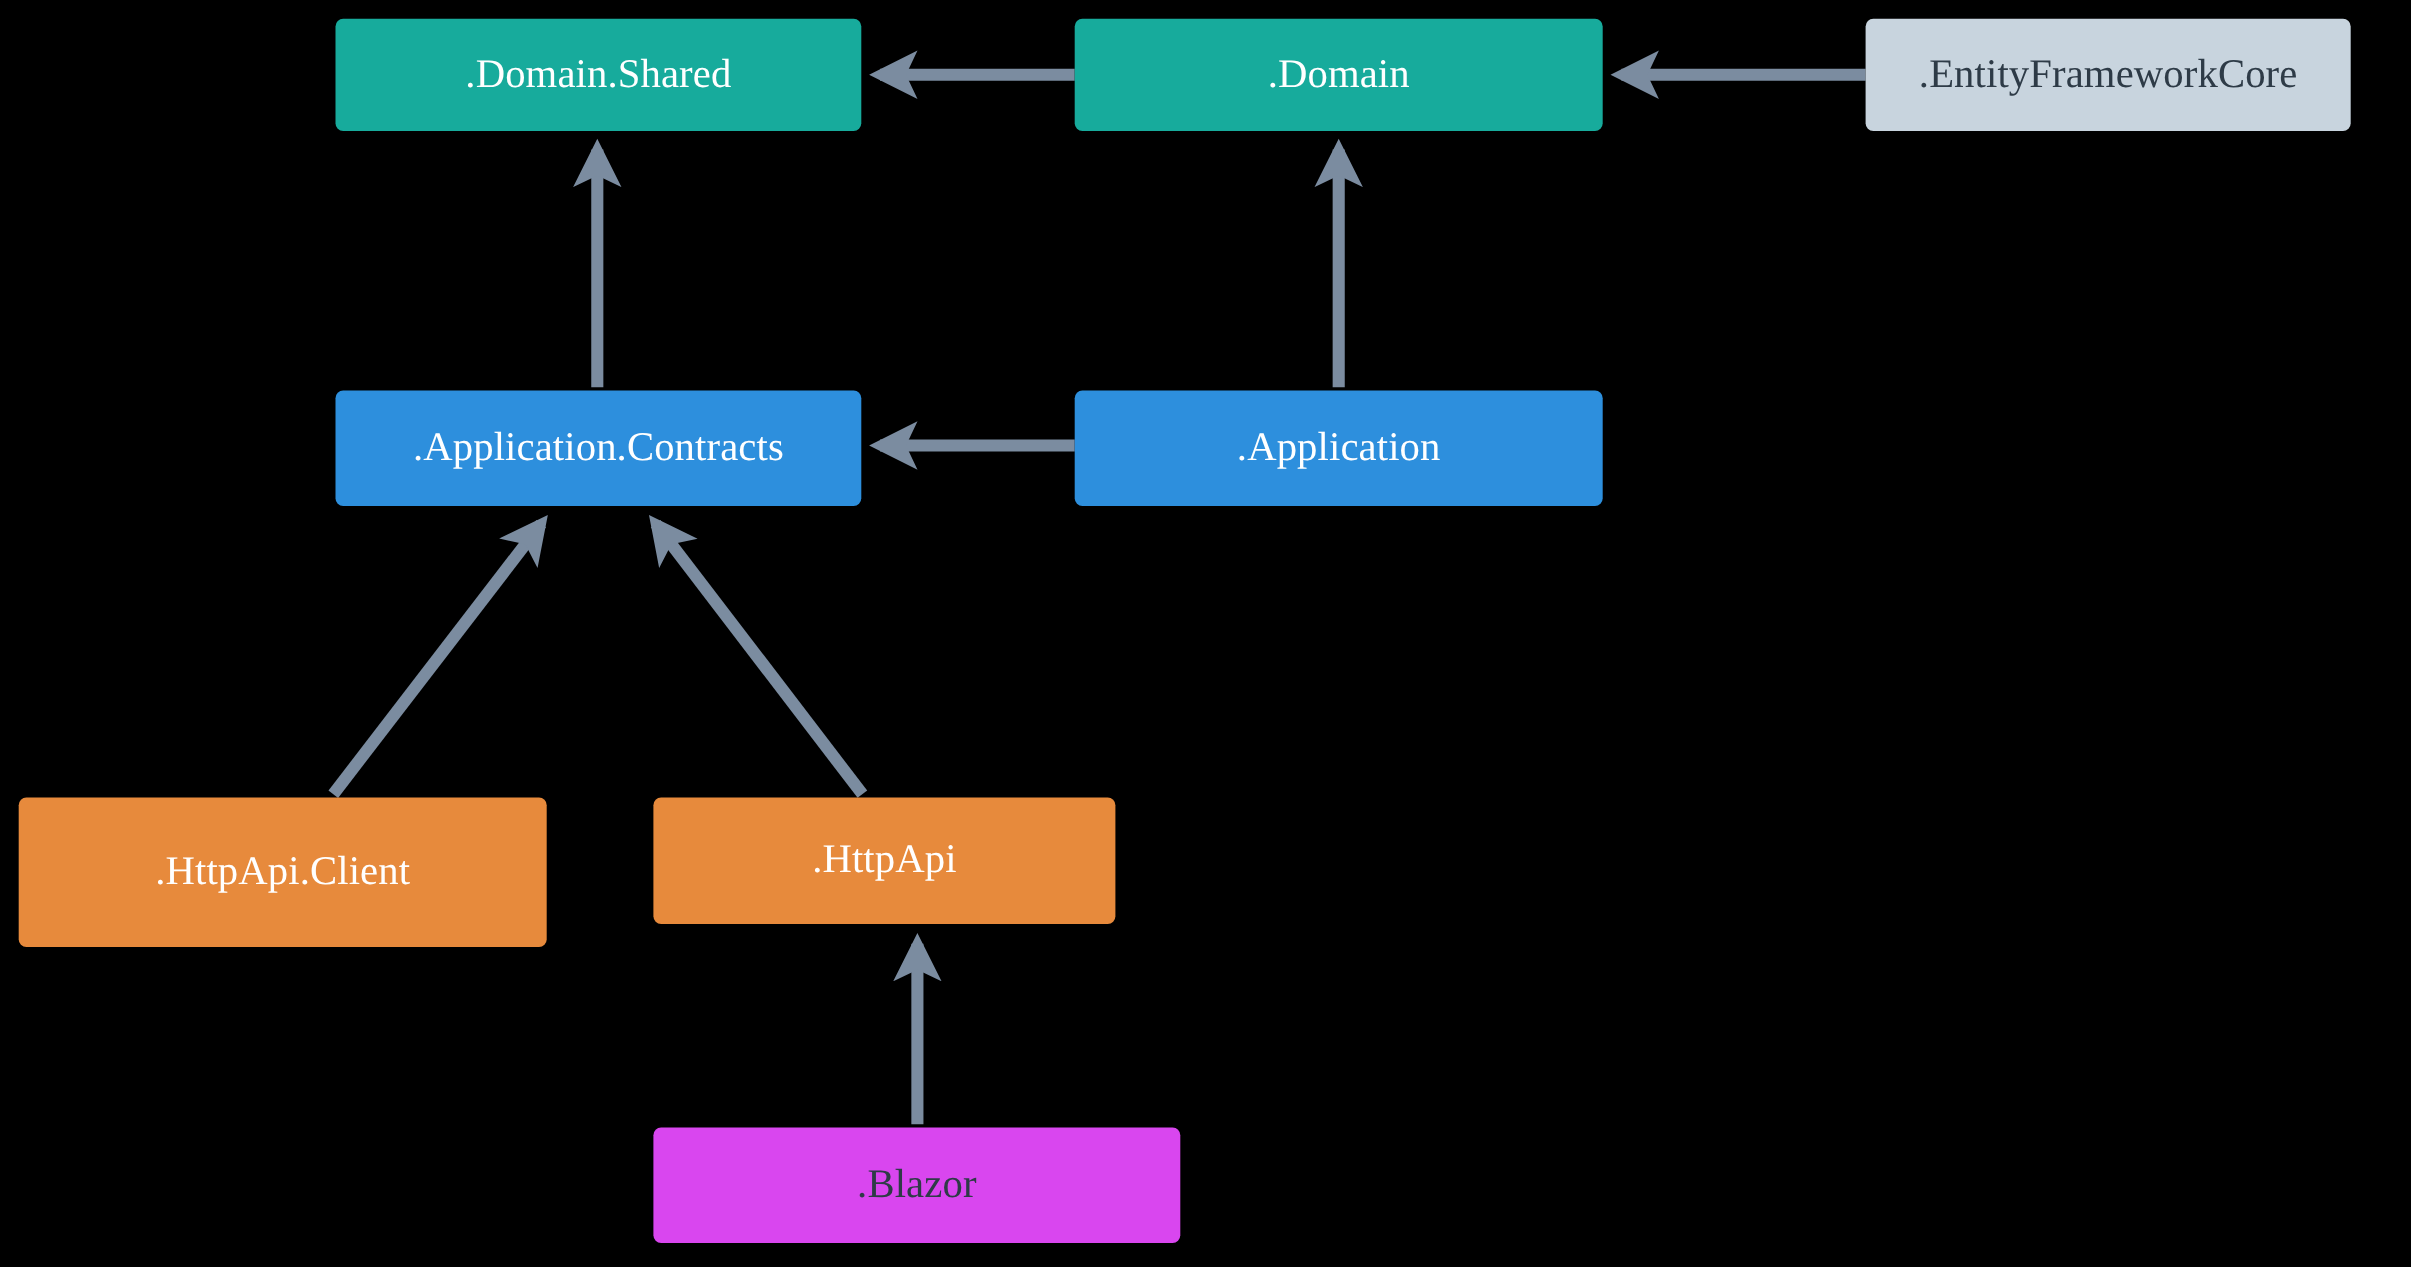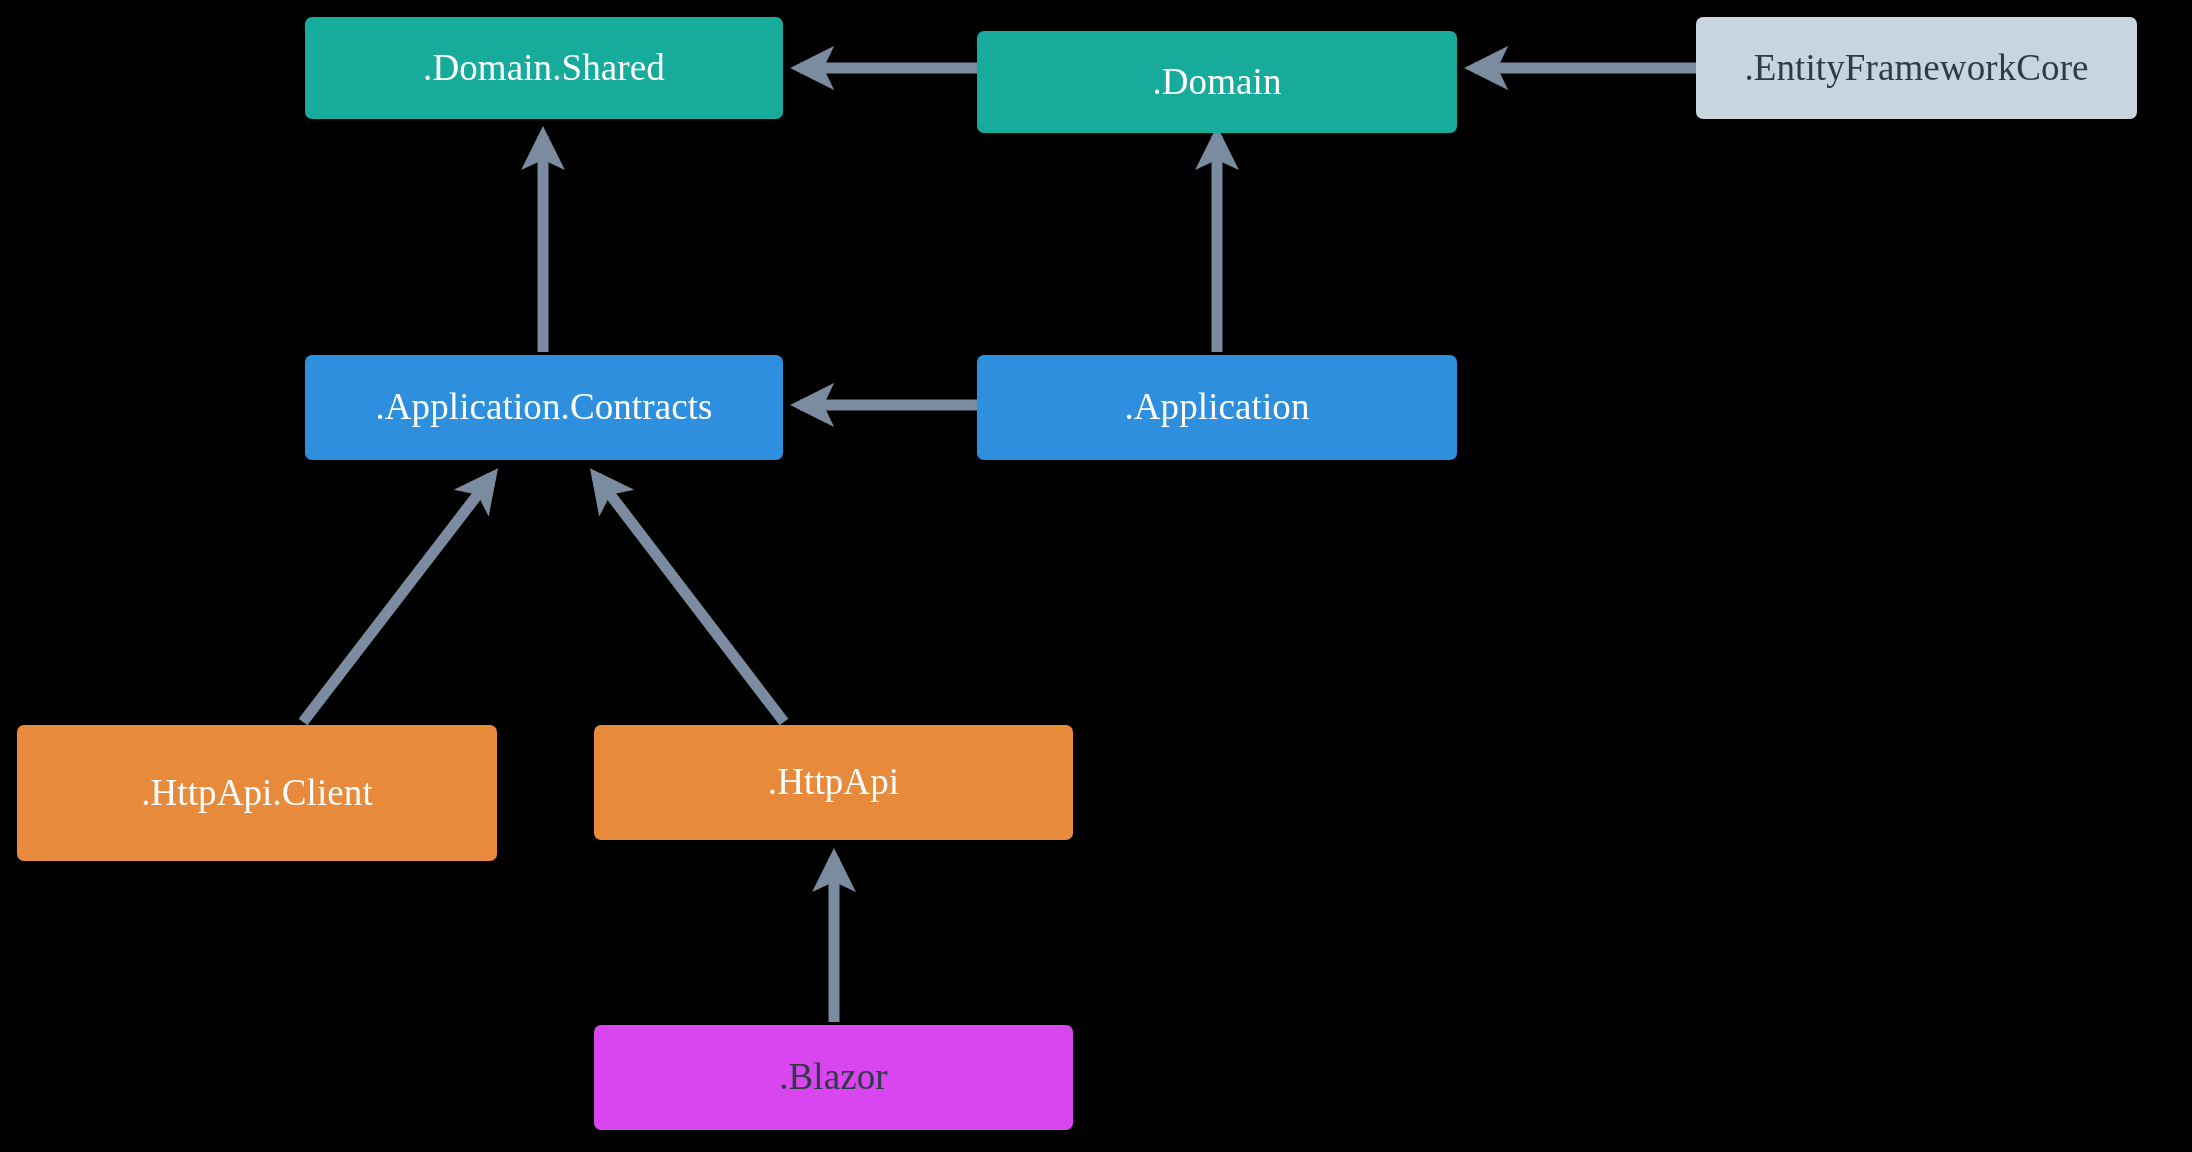--- a/index.html
+++ b/index.html
@@ -72,41 +72,41 @@
       <line x1="303" y1="722" x2="492" y2="476"></line>
       <line x1="784" y1="722" x2="596" y2="476"></line>
       <line x1="834" y1="1022" x2="834" y2="858"></line>
     </g>
   </svg>
 
   <div class="node" style="left:305px; top:17px; width:478px; height:102px; background:#17ab9c; color:#ffffff;">
     <span class="node-label">.Domain.Shared</span>
   </div>
 
-  <div class="node" style="left:977px; top:17px; width:480px; height:102px; background:#17ab9c; color:#ffffff;margin-top:14px;">
+  <div class="node" style="left:977px; top:17px; width:480px; height:102px; background:#17ab9c; color:#ffffff;">
     <span class="node-label">.Domain</span>
   </div>
 
   <div class="node" style="left:1696px; top:17px; width:441px; height:102px; background:#c8d4de; color:#2e3b47;">
     <span class="node-label">.EntityFrameworkCore</span>
   </div>
 
   <div class="node" style="left:977px; top:355px; width:480px; height:105px; background:#2d8fdd; color:#ffffff;">
     <span class="node-label">.Application</span>
   </div>
 
   <div class="node" style="left:305px; top:355px; width:478px; height:105px; background:#2d8fdd; color:#ffffff;">
     <span class="node-label">.Application.Contracts</span>
   </div>
 
   <div class="node" style="left:17px; top:725px; width:480px; height:136px; background:#e78a3c; color:#ffffff;">
     <span class="node-label">.HttpApi.Client</span>
   </div>
 
-  <div class="node" style="left:594px; top:725px; width:479px; height:115px; background:#e78a3c; color:#ffffff;">
+  <div class="node" style="left:594px; top:725px; width:420px; height:115px; background:#e78a3c; color:#ffffff;">
     <span class="node-label">.HttpApi</span>
   </div>
 
   <div class="node" style="left:594px; top:1025px; width:479px; height:105px; background:#d946ef; color:#2e3b47;align-items:center;">
     <span class="node-label">.Blazor</span>
   </div>
 
 </div>
 
 </body></html>

